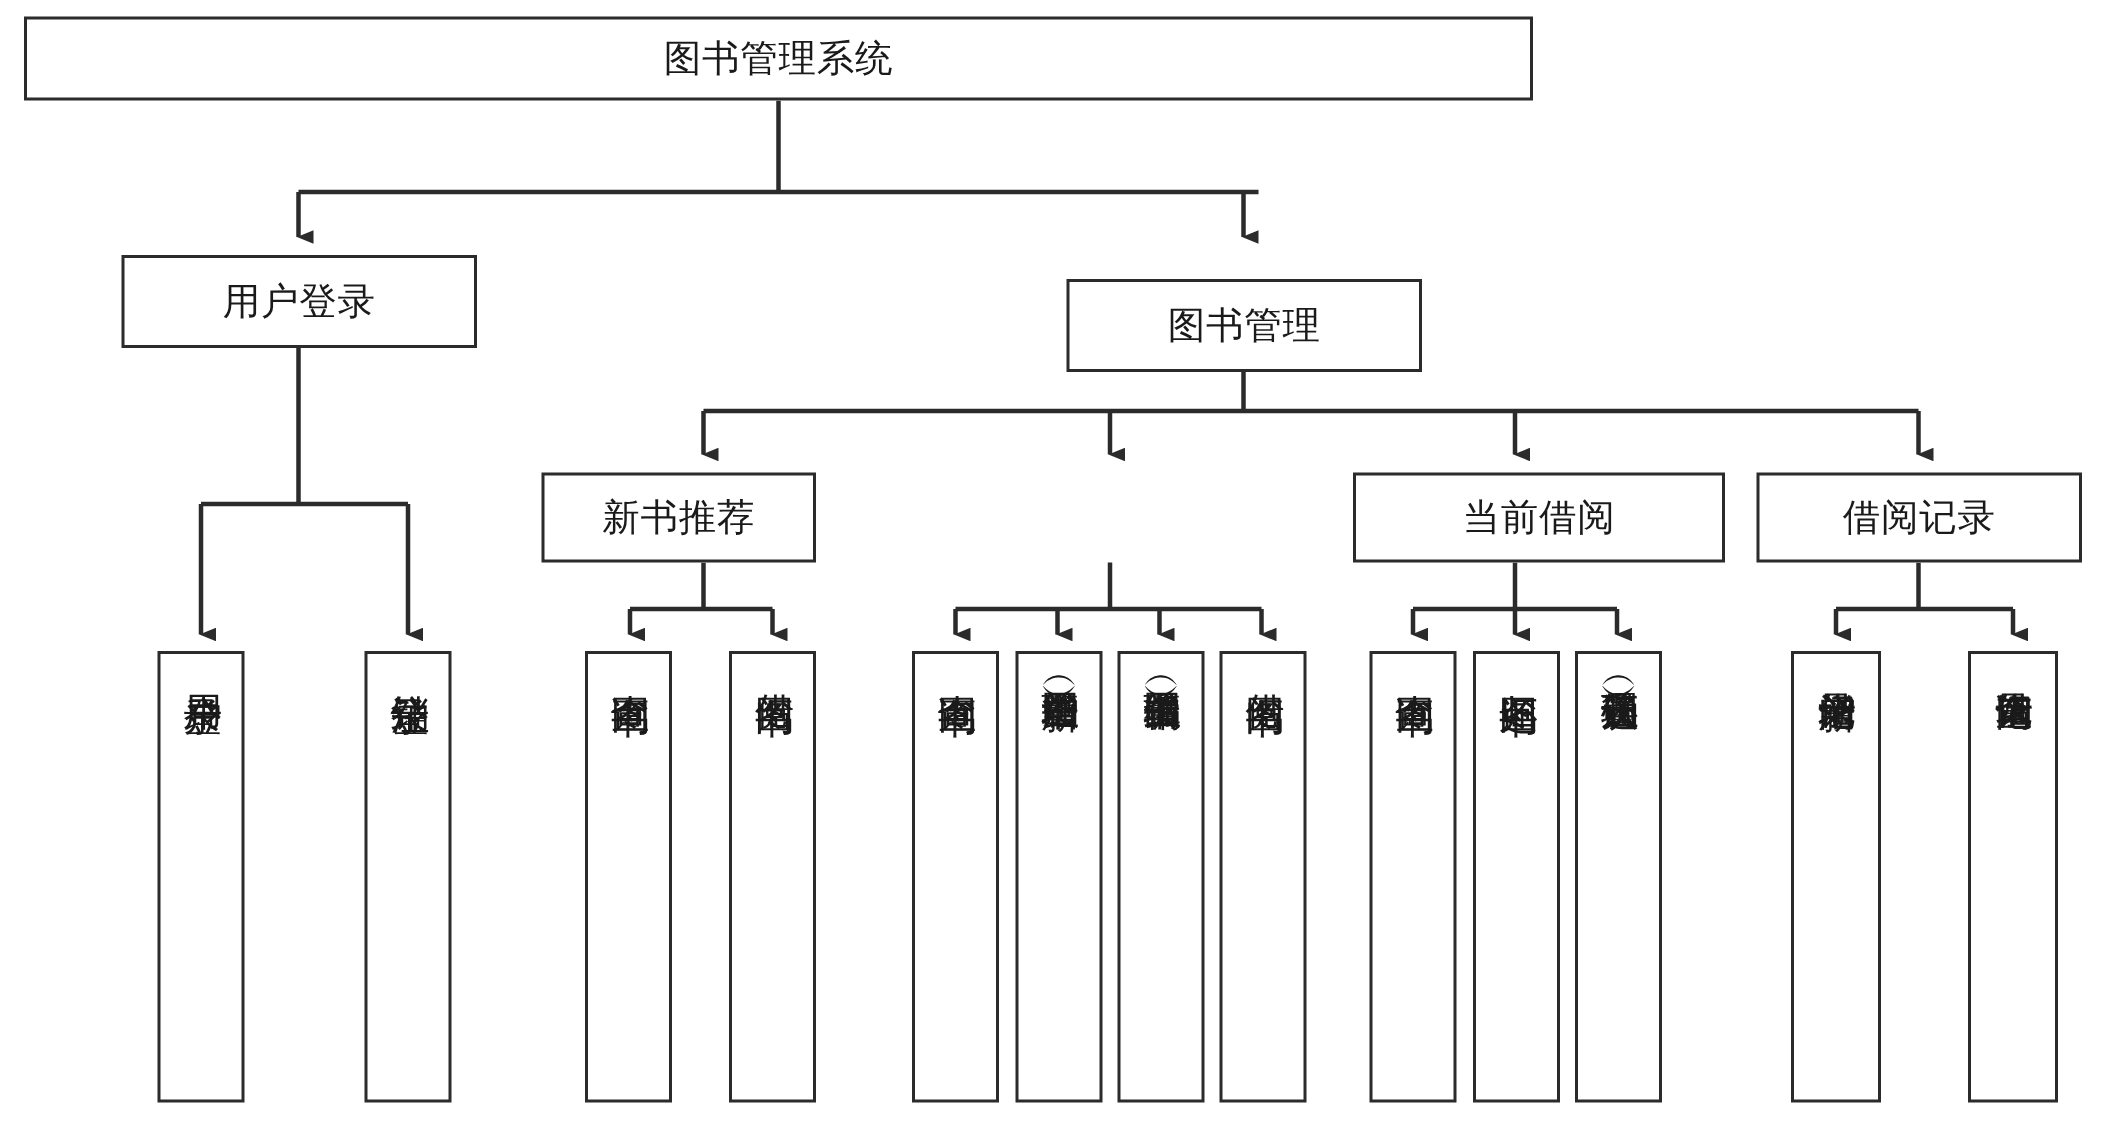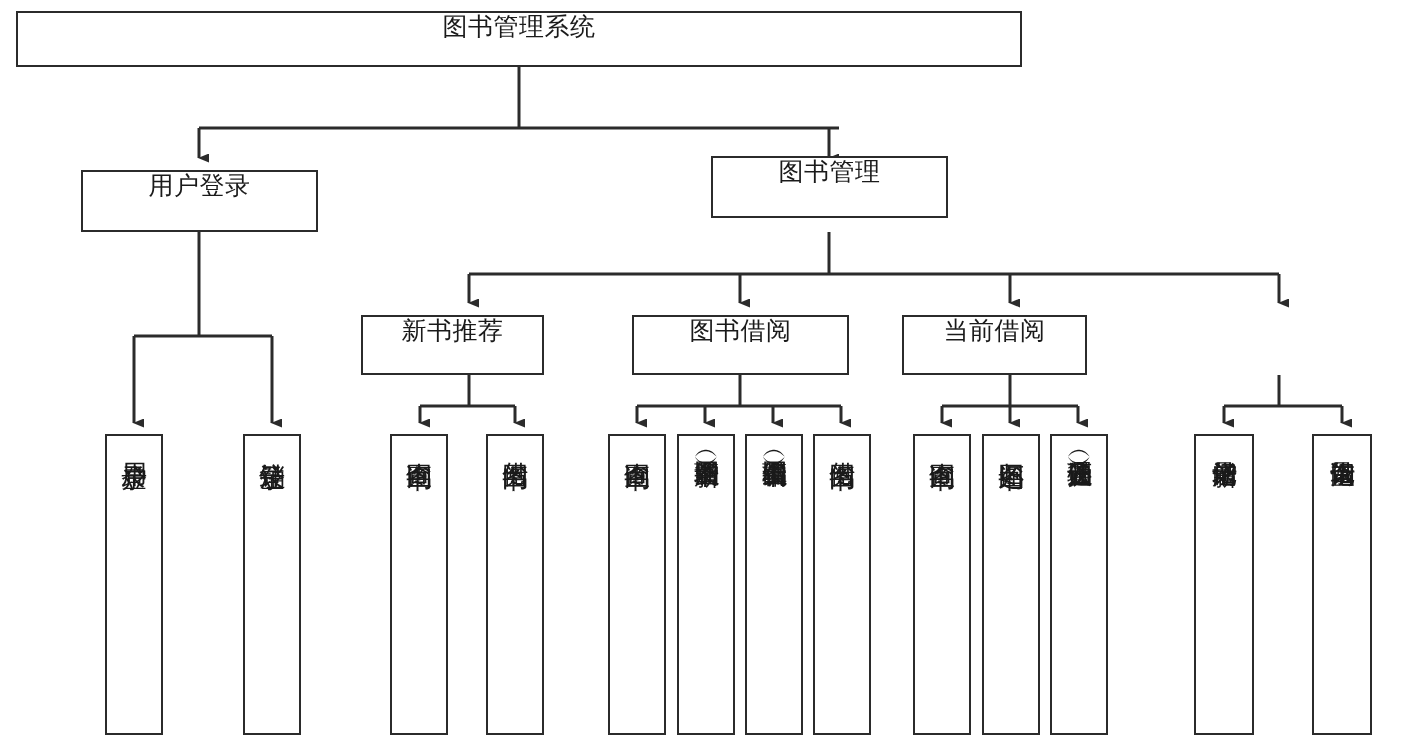--- a/index.html
+++ b/index.html
@@ -23,21 +23,21 @@
     top: 0;
     width: 1405px;
     height: 747px;
   }
   .node {
     position: absolute;
     box-sizing: border-box;
     border: 2px solid #2b2b2b;
     background: #ffffff;
     display: flex;
-    align-items: flex-start;
+    align-items: center;
     justify-content: center;
     color: #1a1a1a;
   }
   .node-label {
     display: block;
     text-align: center;
     line-height: 1.12;
     white-space: nowrap;
   }
   .horiz .node-label {
@@ -127,32 +127,32 @@
     </g>
   </svg>
 
   <div class="node horiz" style="left:16px; top:11px; width:1006px; height:56px;">
     <span class="node-label">图书管理系统</span>
   </div>
 
   <div class="node horiz" style="left:81px; top:170px; width:237px; height:62px;">
     <span class="node-label">用户登录</span>
   </div>
-  <div class="node horiz" style="left:711px; top:156px; width:237px; height:62px;">
+  <div class="node horiz" style="left:711px; top:186px; width:237px; height:62px;">
     <span class="node-label">图书管理</span>
   </div>
 
   <div class="node horiz" style="left:361px; top:315px; width:183px; height:60px;">
     <span class="node-label">新书推荐</span>
   </div>
-  <div class="node horiz" style="left:632px; top:315px; width:217px; height:60px;">
-    <span class="node-label">图书借阅</span>
+  <div class="node horiz" style="left:902px; top:315px; width:248px; height:60px;">
+    <span class="node-label">当前借阅</span>
   </div>
-  <div class="node horiz" style="left:902px; top:315px; width:185px; height:60px;">
-    <span class="node-label">当前借阅</span>
+  <div class="node horiz" style="left:1171px; top:315px; width:217px; height:60px;">
+    <span class="node-label">借阅记录</span>
   </div>
 
   <div class="node leaf" style="left:105px; top:434px; width:58px; height:301px;">
     <span class="node-label">用户登录</span>
   </div>
   <div class="node leaf" style="left:243px; top:434px; width:58px; height:301px;">
     <span class="node-label">注销登录</span>
   </div>
 
   <div class="node leaf" style="left:390px; top:434px; width:58px; height:301px;">

